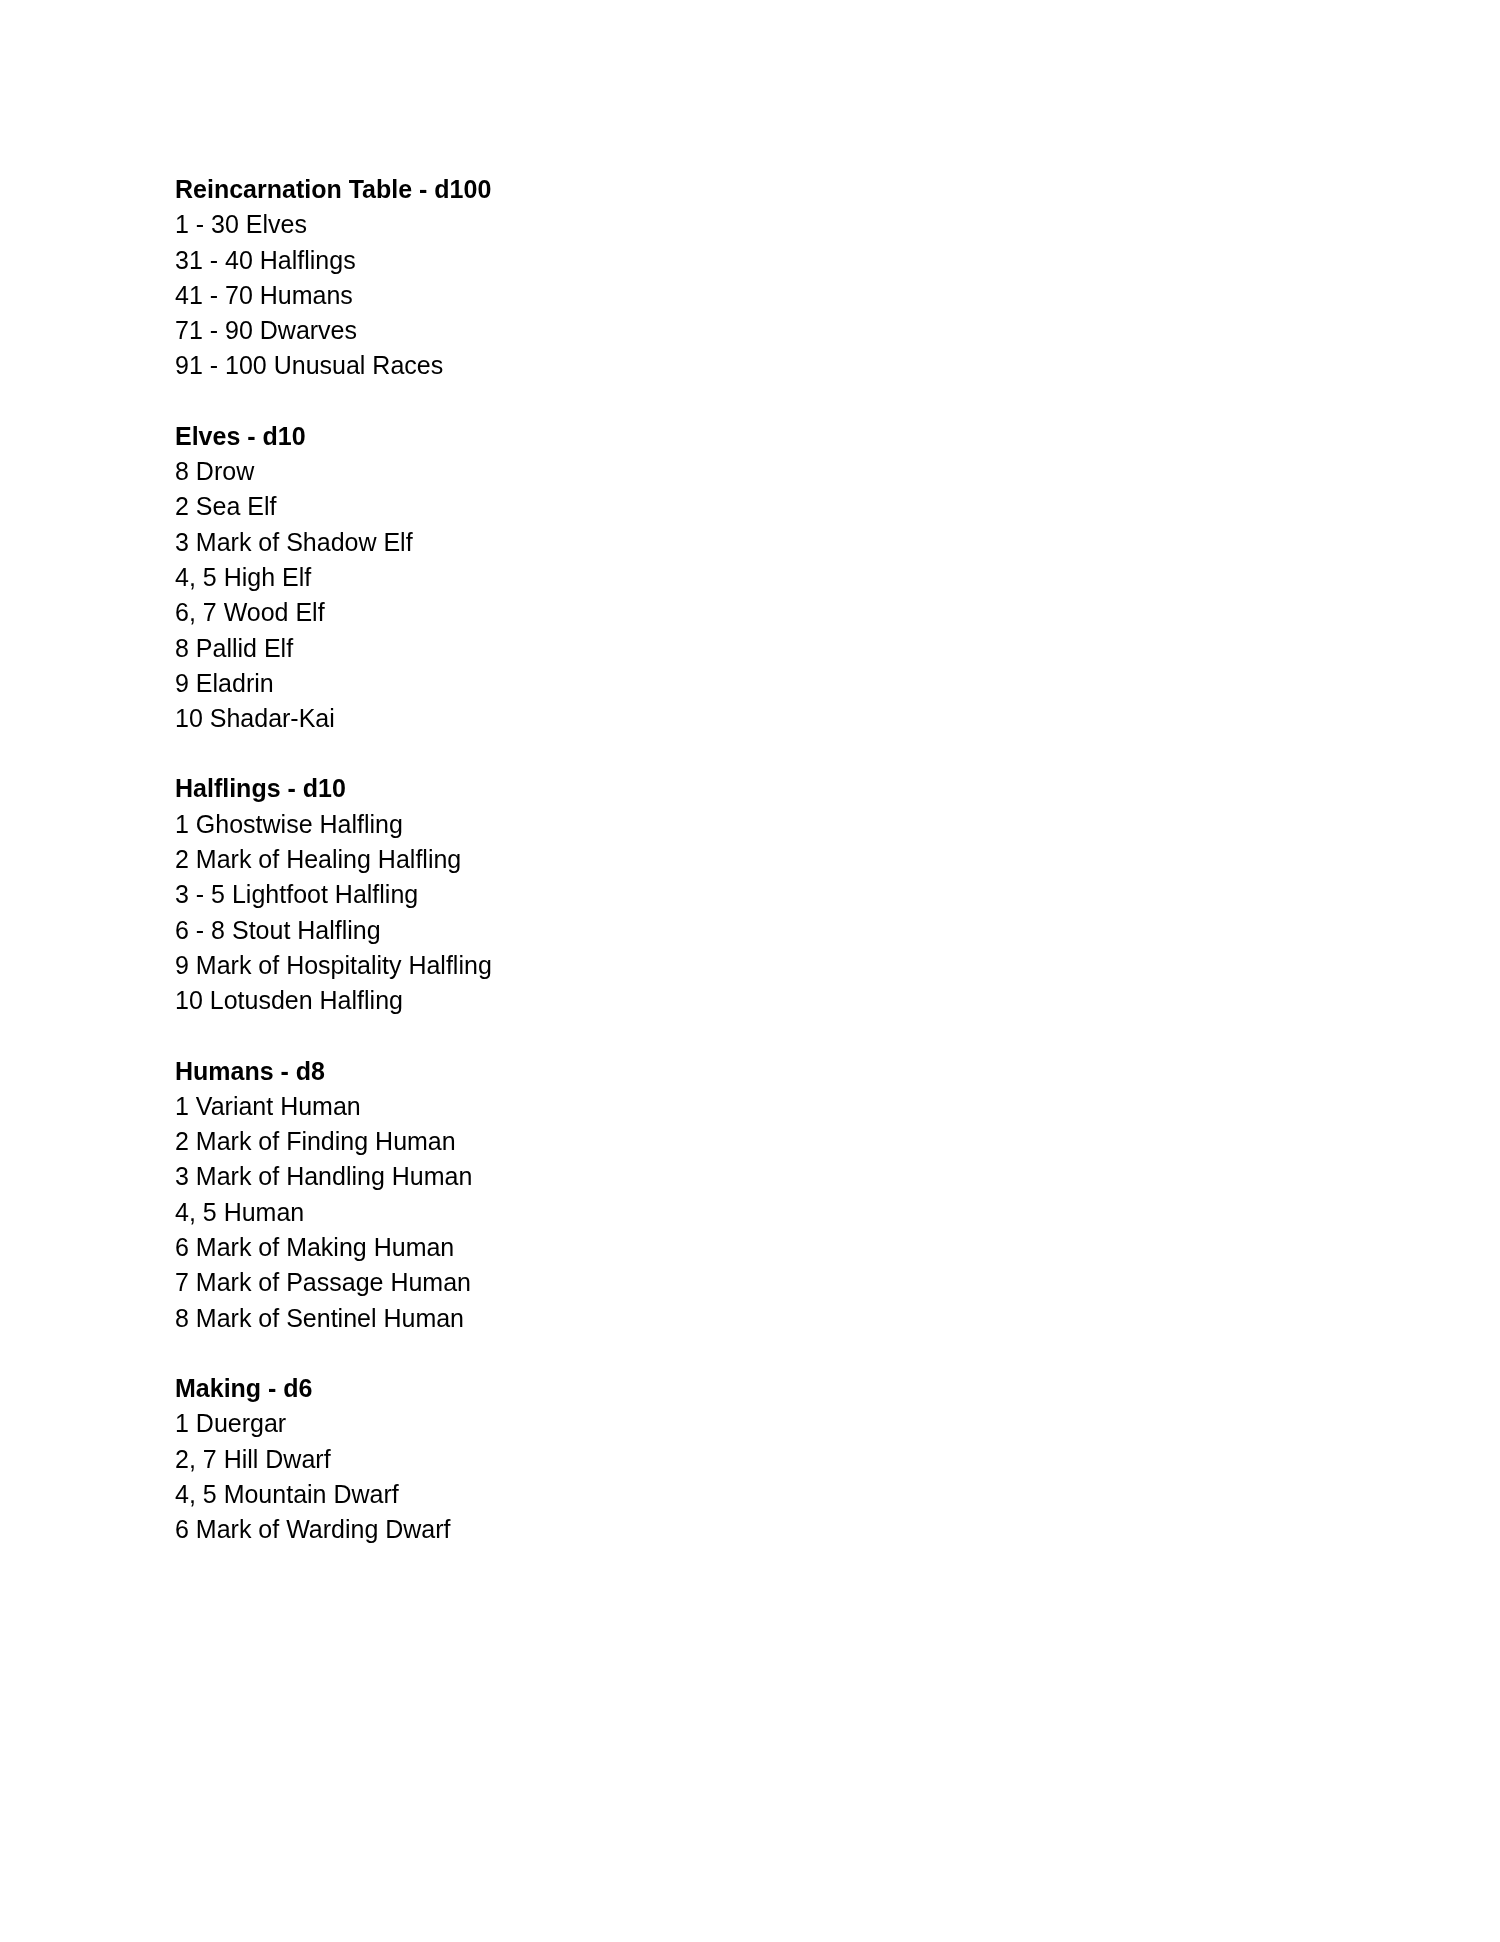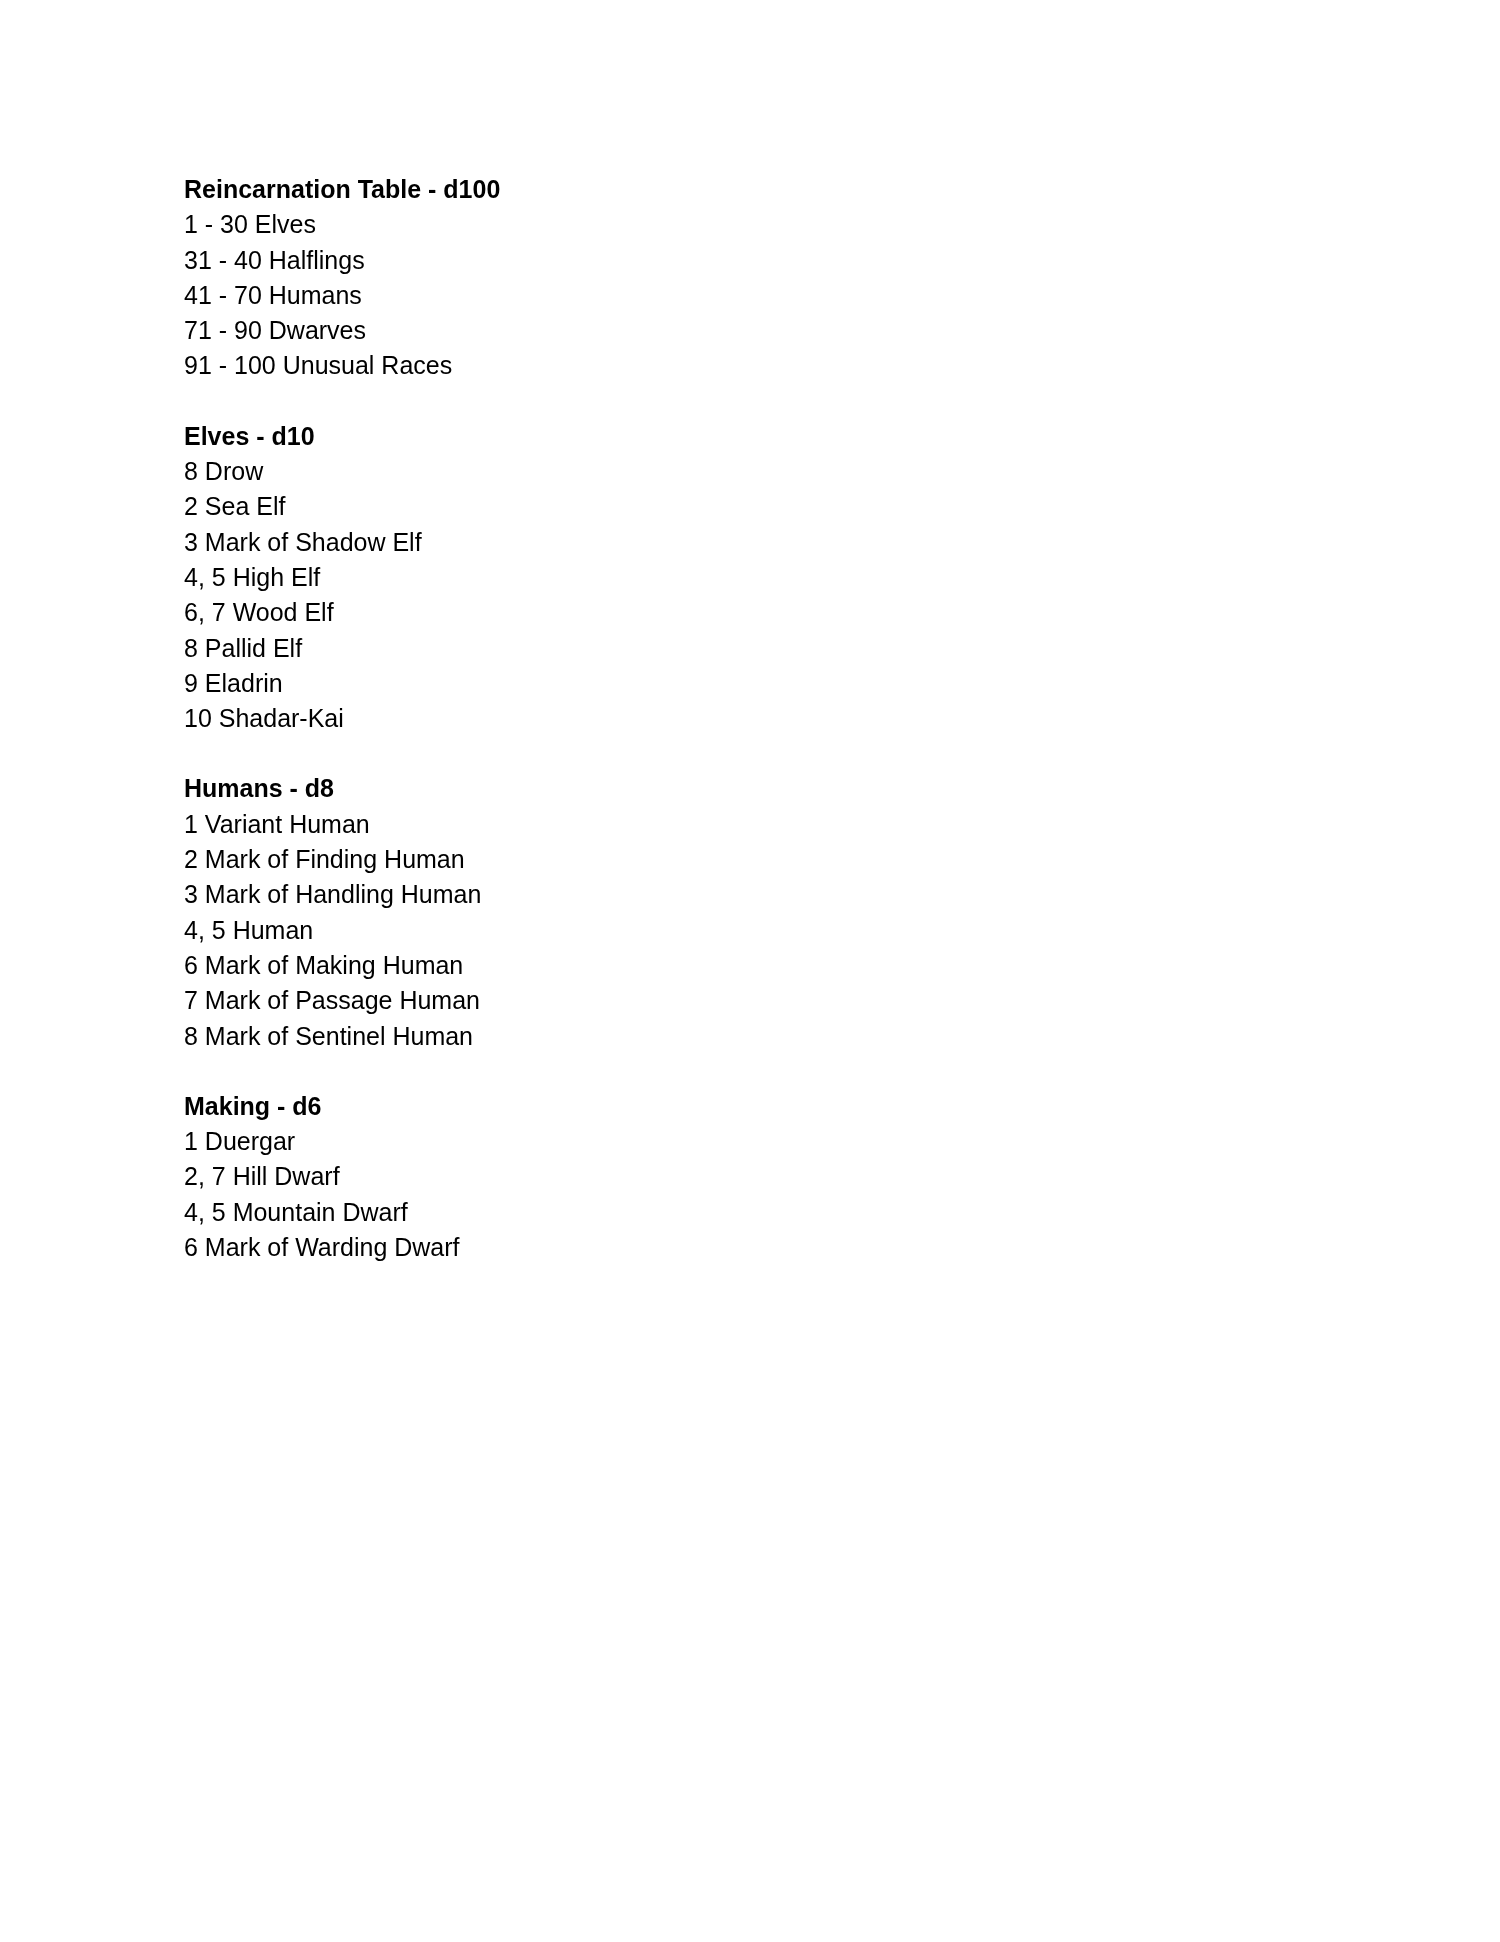--- a/index.html
+++ b/index.html
@@ -1,19 +1,19 @@
 <!DOCTYPE html>
 <html><head>
 <meta charset="utf-8">
 <style>
   html, body { margin: 0; padding: 0; background: #ffffff; }
   body { width: 1500px; height: 1942px; position: relative; overflow: hidden;
          font-family: "Liberation Sans", sans-serif; color: #000; }
   .page { position: absolute; left: 175px; top: 172px; }
-  .section { margin: 0 0 35px 9px; }
+  .section { margin: 0 0 35px 0; }
   .line { font-size: 25px; line-height: 35.3px; white-space: nowrap; }
   .heading { font-weight: bold; }
 </style>
 </head>
 <body>
 
 <div class="page">
 
   <div class="section">
     <div class="line heading">Reincarnation Table - d100</div>
@@ -29,20 +29,29 @@
     <div class="line">8 Drow</div>
     <div class="line">2 Sea Elf</div>
     <div class="line">3 Mark of Shadow Elf</div>
     <div class="line">4, 5 High Elf</div>
     <div class="line">6, 7 Wood Elf</div>
     <div class="line">8 Pallid Elf</div>
     <div class="line">9 Eladrin</div>
     <div class="line">10 Shadar-Kai</div>
   </div>
 
+  <div class="section">
+    <div class="line heading">Halflings - d10</div>
+    <div class="line">1 Ghostwise Halfling</div>
+    <div class="line">2 Mark of Healing Halfling</div>
+    <div class="line">3 - 5 Lightfoot Halfling</div>
+    <div class="line">6 - 8 Stout Halfling</div>
+    <div class="line">9 Mark of Hospitality Halfling</div>
+    <div class="line">10 Lotusden Halfling</div>
+  </div>
 
   <div class="section">
     <div class="line heading">Humans - d8</div>
     <div class="line">1 Variant Human</div>
     <div class="line">2 Mark of Finding Human</div>
     <div class="line">3 Mark of Handling Human</div>
     <div class="line">4, 5 Human</div>
     <div class="line">6 Mark of Making Human</div>
     <div class="line">7 Mark of Passage Human</div>
     <div class="line">8 Mark of Sentinel Human</div>

